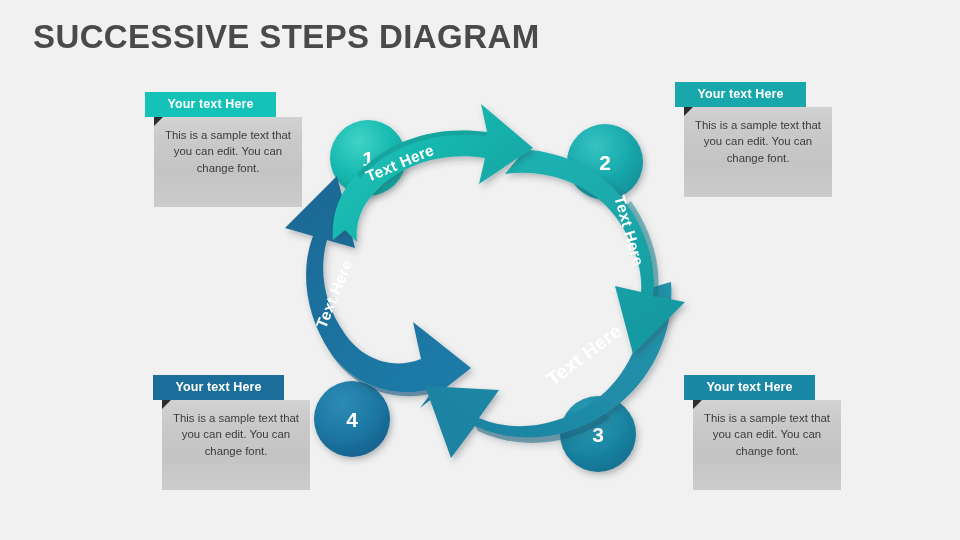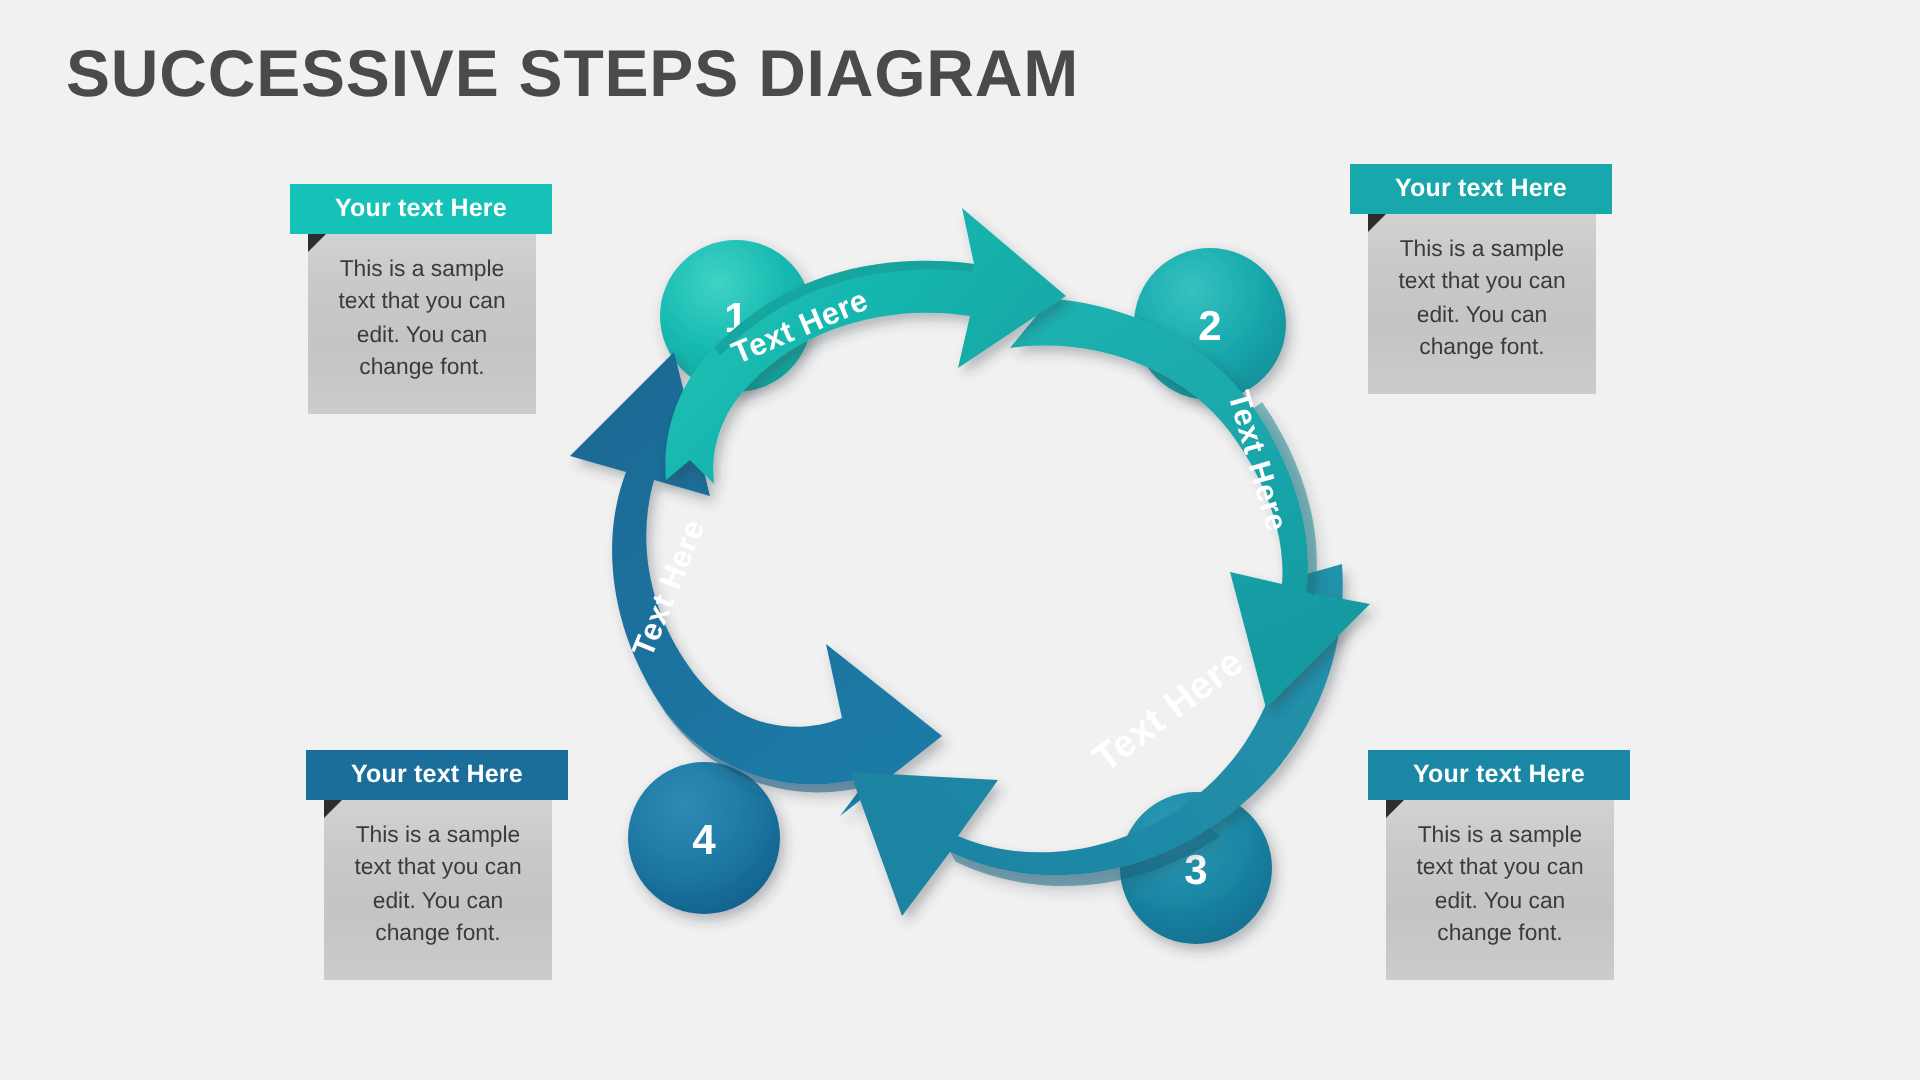--- a/index.html
+++ b/index.html
@@ -45,21 +45,21 @@
     line-height: 25px;
     text-align: center;
     color: #ffffff;
     font-size: 12.5px;
     font-weight: bold;
     letter-spacing: 0.1px;
     z-index: 3;
   }
   .callout-body {
     position: relative;
-    width: 114px;
+    width: 148px;
     margin-left: 9px;
     min-height: 90px;
     background: linear-gradient(180deg, #d2d2d2 0%, #c9c9c9 28%, #c4c4c4 62%, #cccccc 100%);
     color: #3b3b3b;
     font-size: 11.4px;
     line-height: 16.4px;
     text-align: center;
     padding: 10px 7px 14px 7px;
     box-sizing: border-box;
     z-index: 1;

